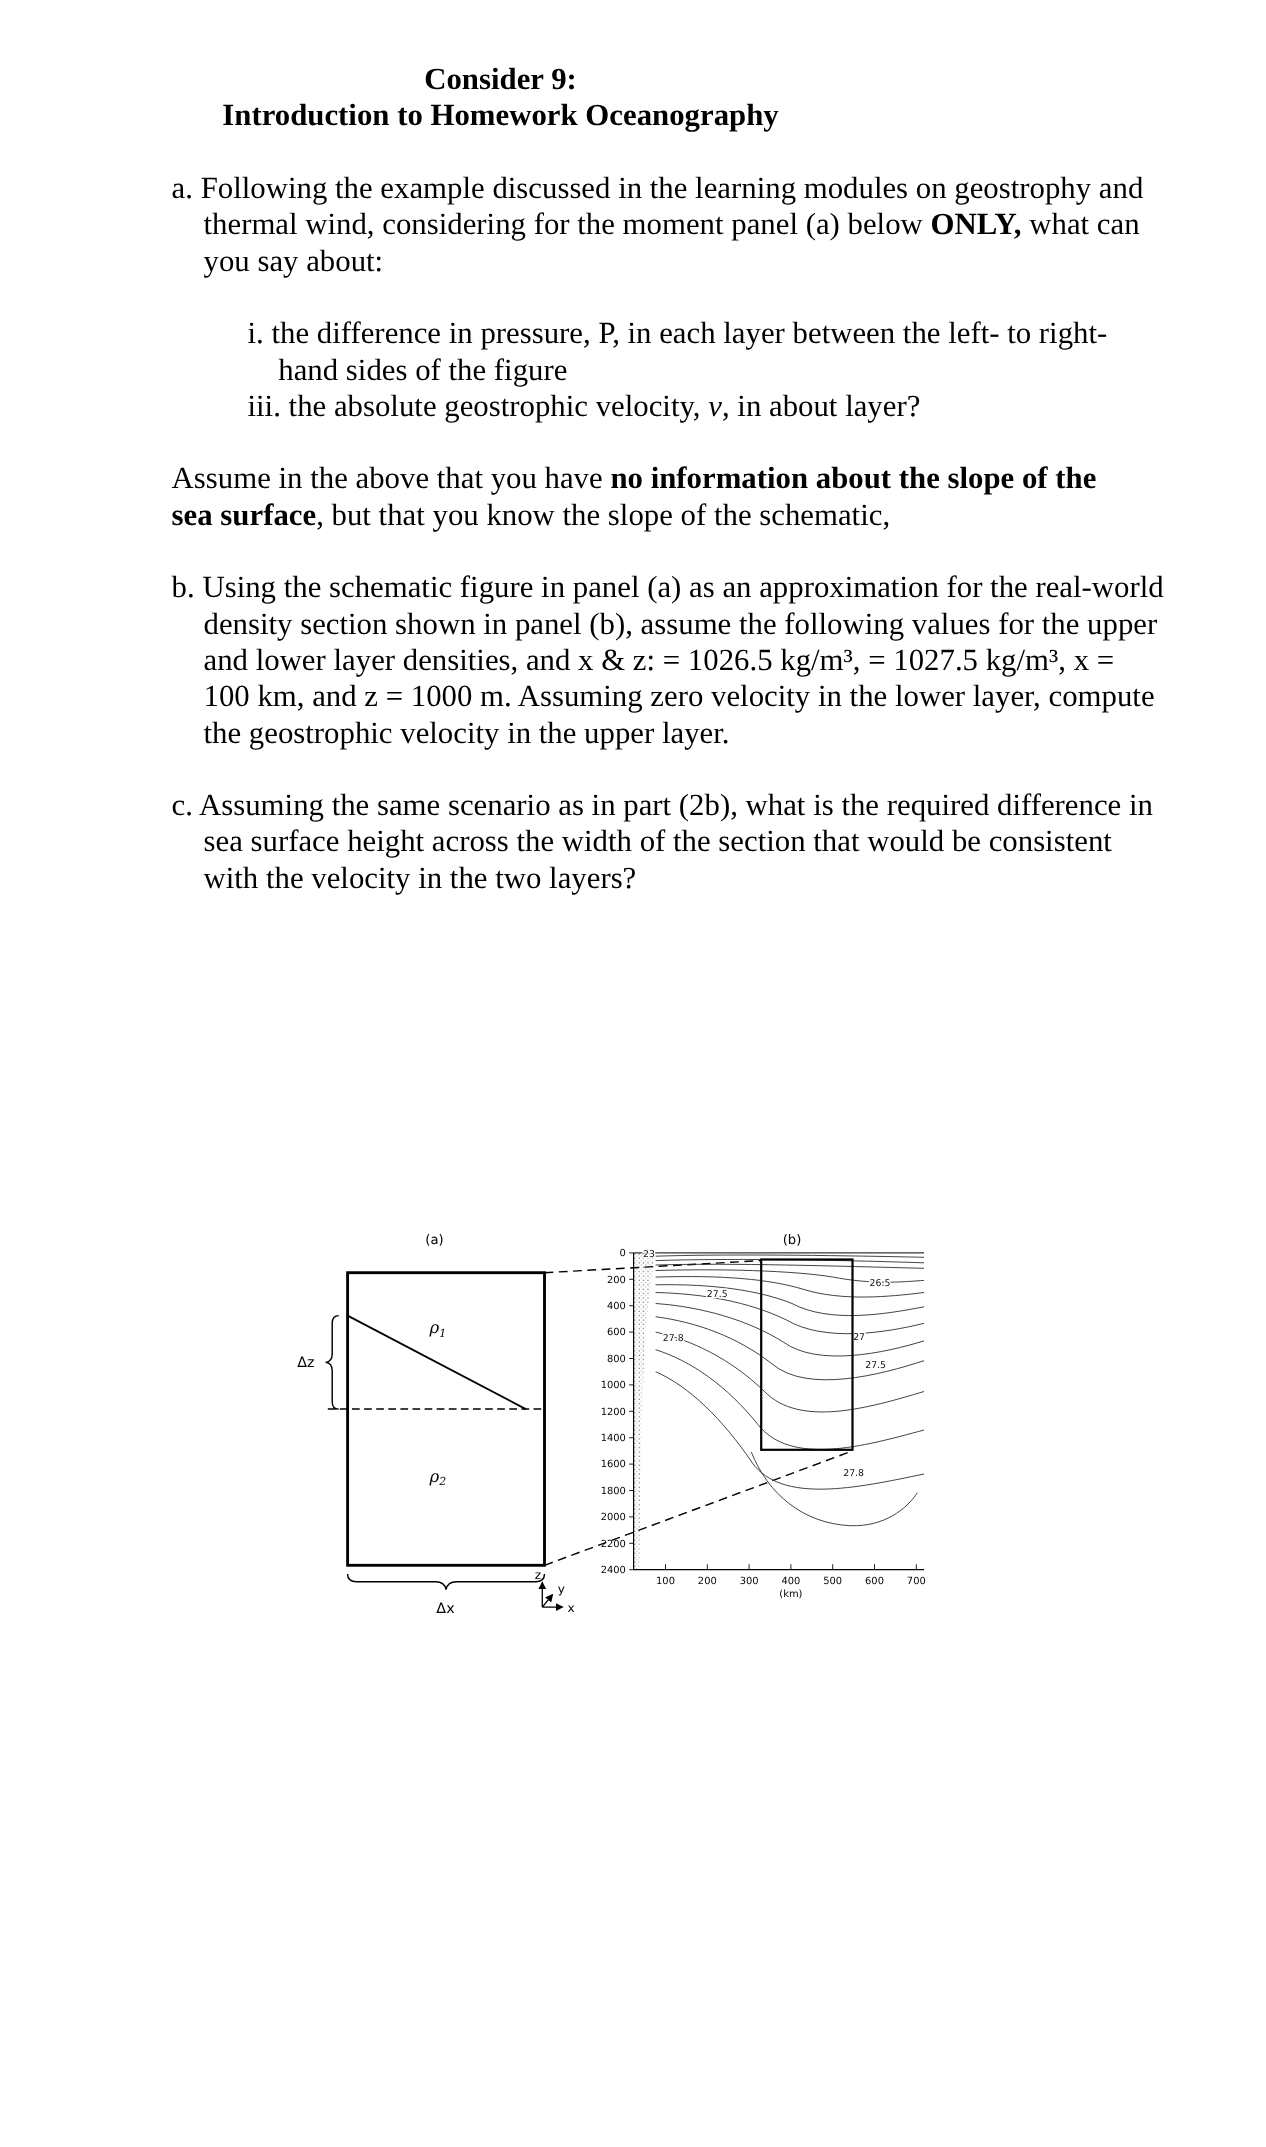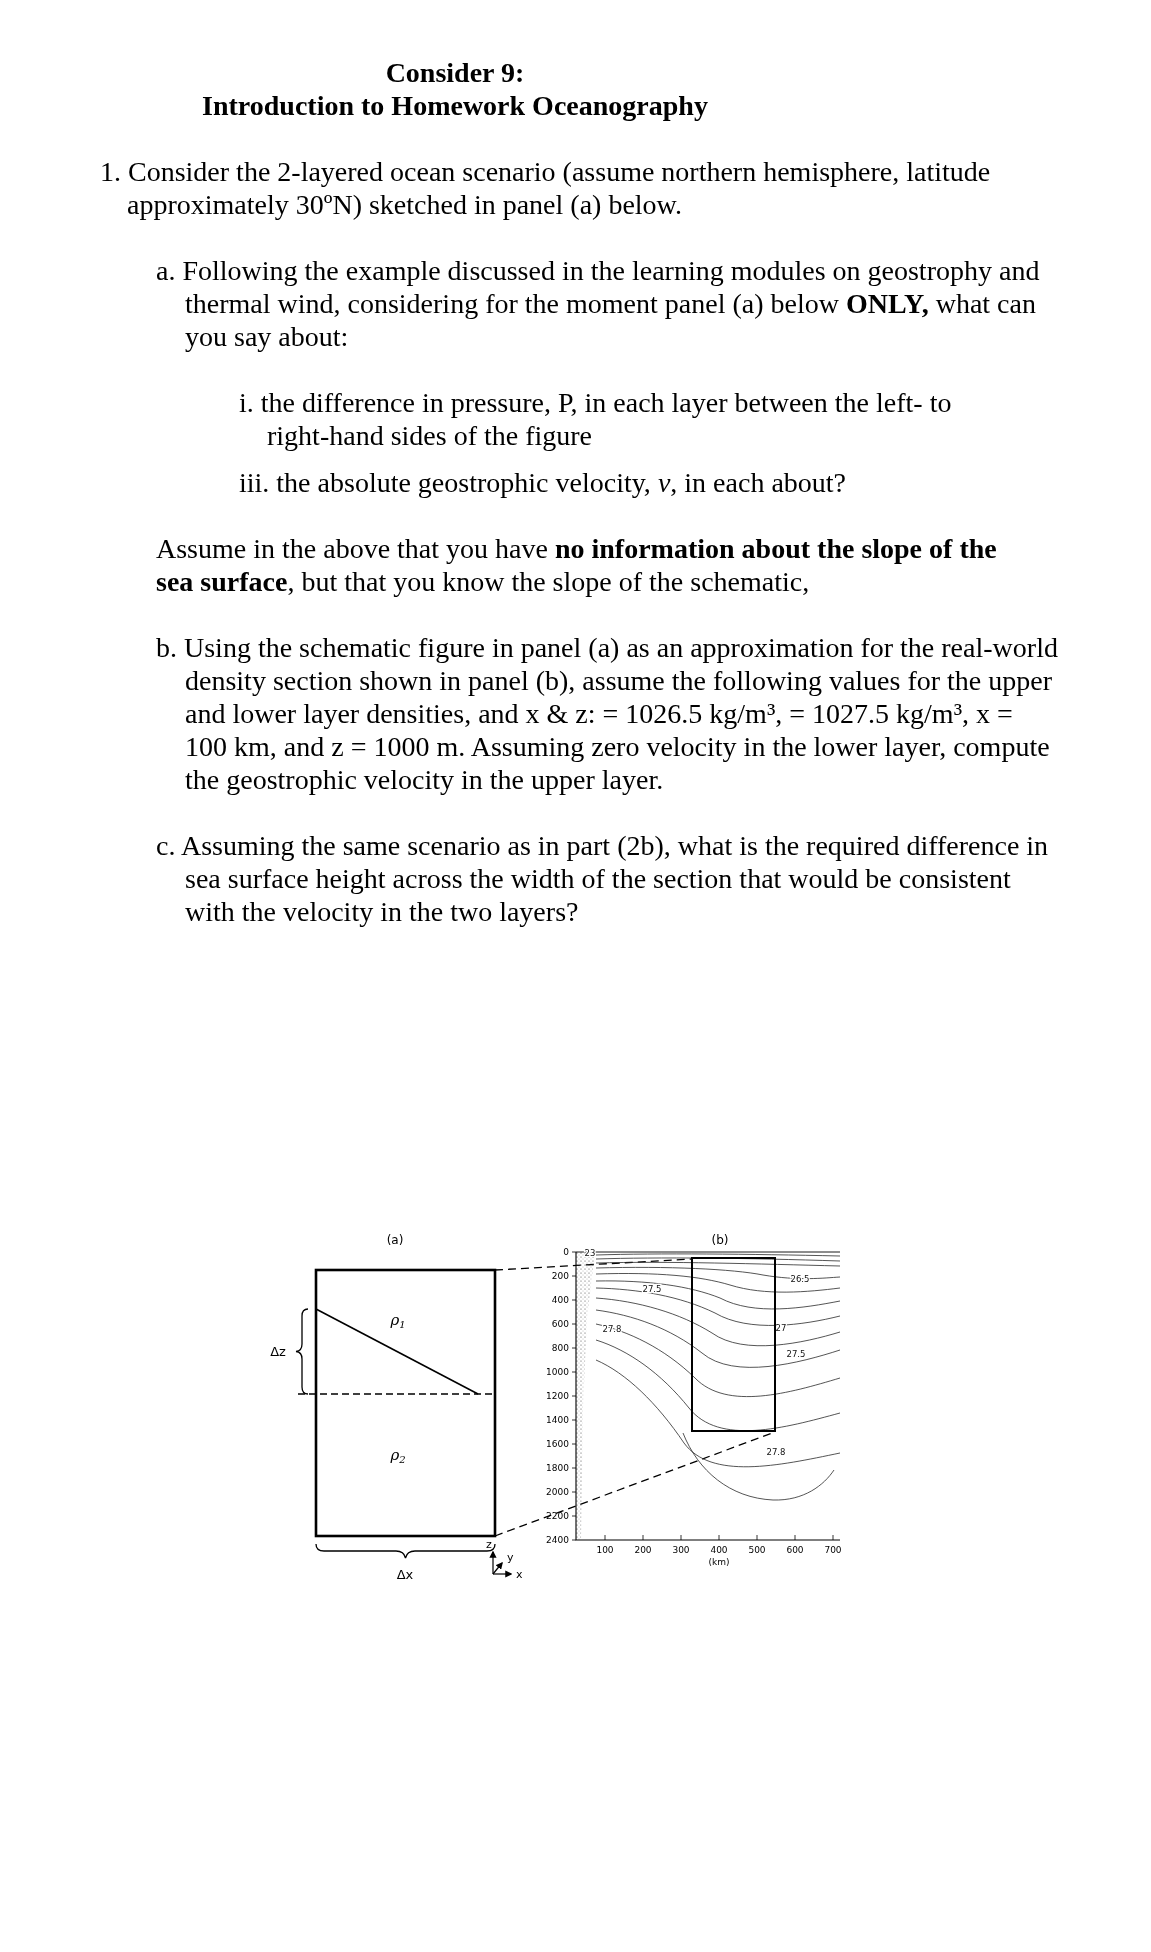--- a/index.html
+++ b/index.html
@@ -3,21 +3,21 @@
 <meta charset="utf-8">
 <style>
   html, body { margin: 0; padding: 0; }
   body {
     width: 1151px; height: 1952px;
     background: #ffffff; color: #000000;
     font-family: "Liberation Serif", serif;
     font-size: 28px; line-height: 33px;
     overflow: hidden;
   }
-  p { margin: 14px; }
+  p { margin: 0; }
   .title {
     margin: 56px 0 0 0;
     width: 910px;
     text-align: center;
     font-weight: 700;
   }
   .q1 {
     margin: 33px 0 0 100px;
     max-width: 930px;
     padding-left: 27px; text-indent: -27px;
@@ -38,27 +38,26 @@
 </head>
 <body>
 
 <div class="page">
 
   <div class="title">
     <div>Consider 9:</div>
     <div>Introduction to Homework Oceanography</div>
   </div>
 
-  <p class="q1"><span>1.</span> <span>Consider the 2-layered ocean scenario (assume northern hemisphere, latitude approximately 30ºN) sketched in panel (a) below.</span></p>
 
   <p class="sub"><span>a.</span> <span>Following the example discussed in the learning modules on geostrophy and thermal wind, considering for the moment panel (a) below </span><b>ONLY,</b><span> what can you say about:</span></p>
 
   <div class="romans">
     <p class="rom"><span>i.</span> <span>the difference in pressure, P, in each layer between the left- to right-hand sides of the figure</span></p>
-    <p class="rom"><span>iii.</span> <span>the absolute geostrophic velocity, </span><i>v</i><span>, in each about?</span></p>
+    <p class="rom"><span>iii.</span> <span>the absolute geostrophic velocity, </span><i>v</i><span>, in about layer?</span></p>
   </div>
 
   <p class="assume"><span>Assume in the above that you have </span><b>no information about the slope of the sea surface</b><span>, but that you know the slope of the schematic,</span></p>
 
   <p class="sub"><span>b.</span> <span>Using the schematic figure in panel (a) as an approximation for the real-world density section shown in panel (b), assume the following values for the upper and lower layer densities, and x &amp; z: = 1026.5 kg/m³, = 1027.5 kg/m³, x = 100 km, and z = 1000 m. Assuming zero velocity in the lower layer, compute the geostrophic velocity in the upper layer.</span></p>
 
   <p class="sub"><span>c.</span> <span>Assuming the same scenario as in part (2b), what is the required difference in sea surface height across the width of the section that would be consistent with the velocity in the two layers?</span></p>
 
   <div class="figure-wrap">
     <svg width="640" height="380" viewBox="0 0 640 380">

